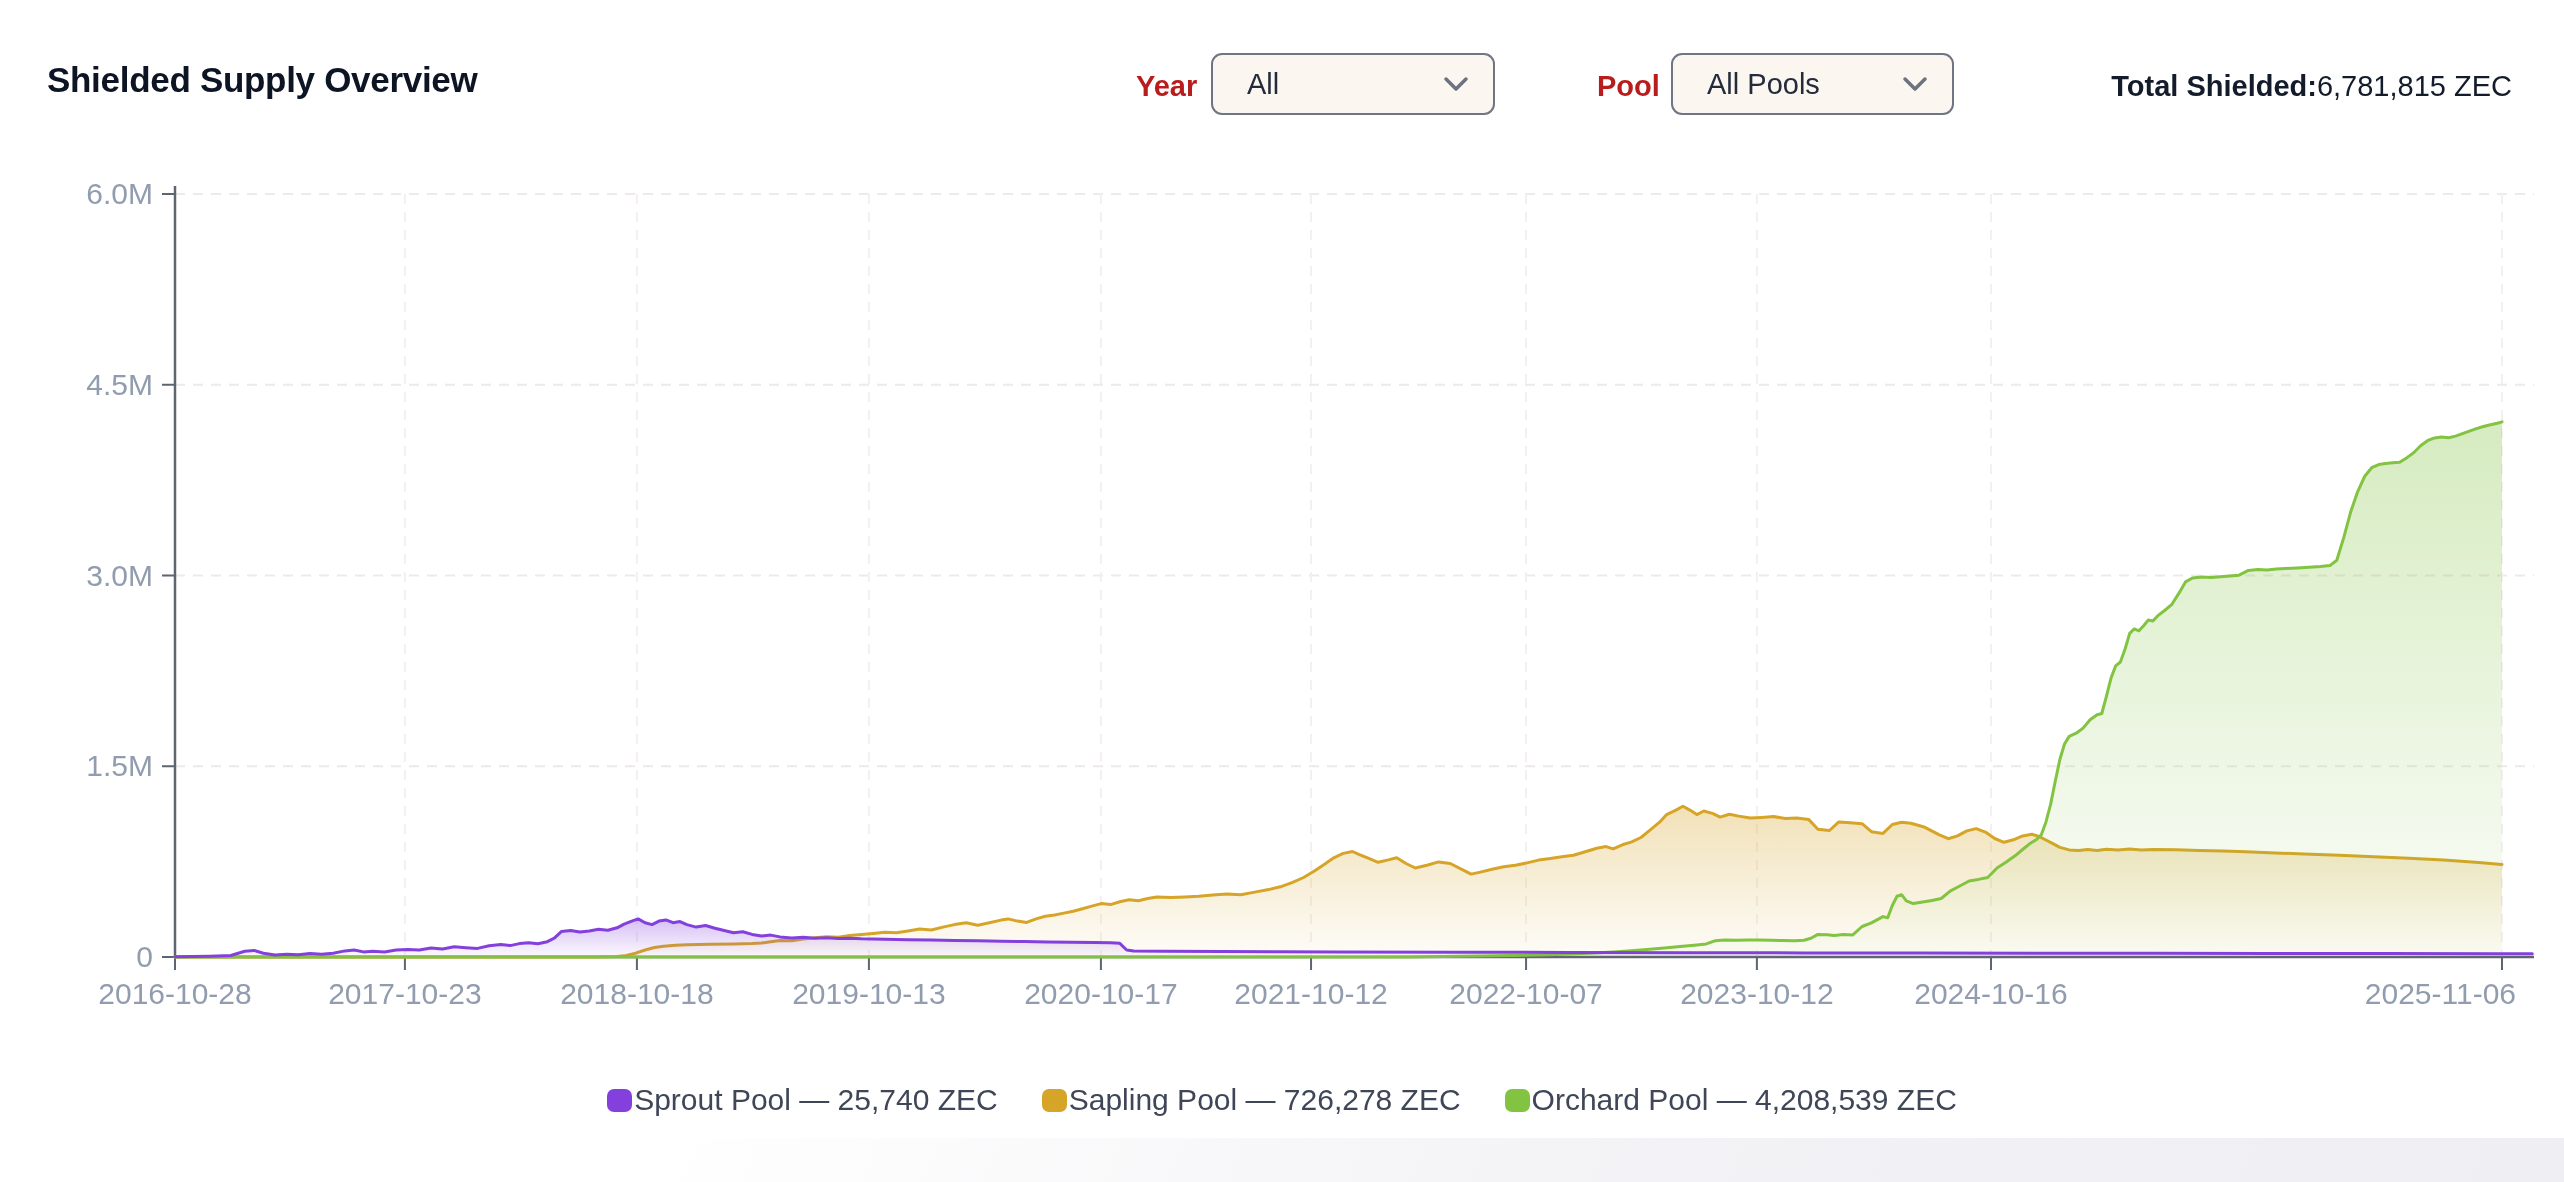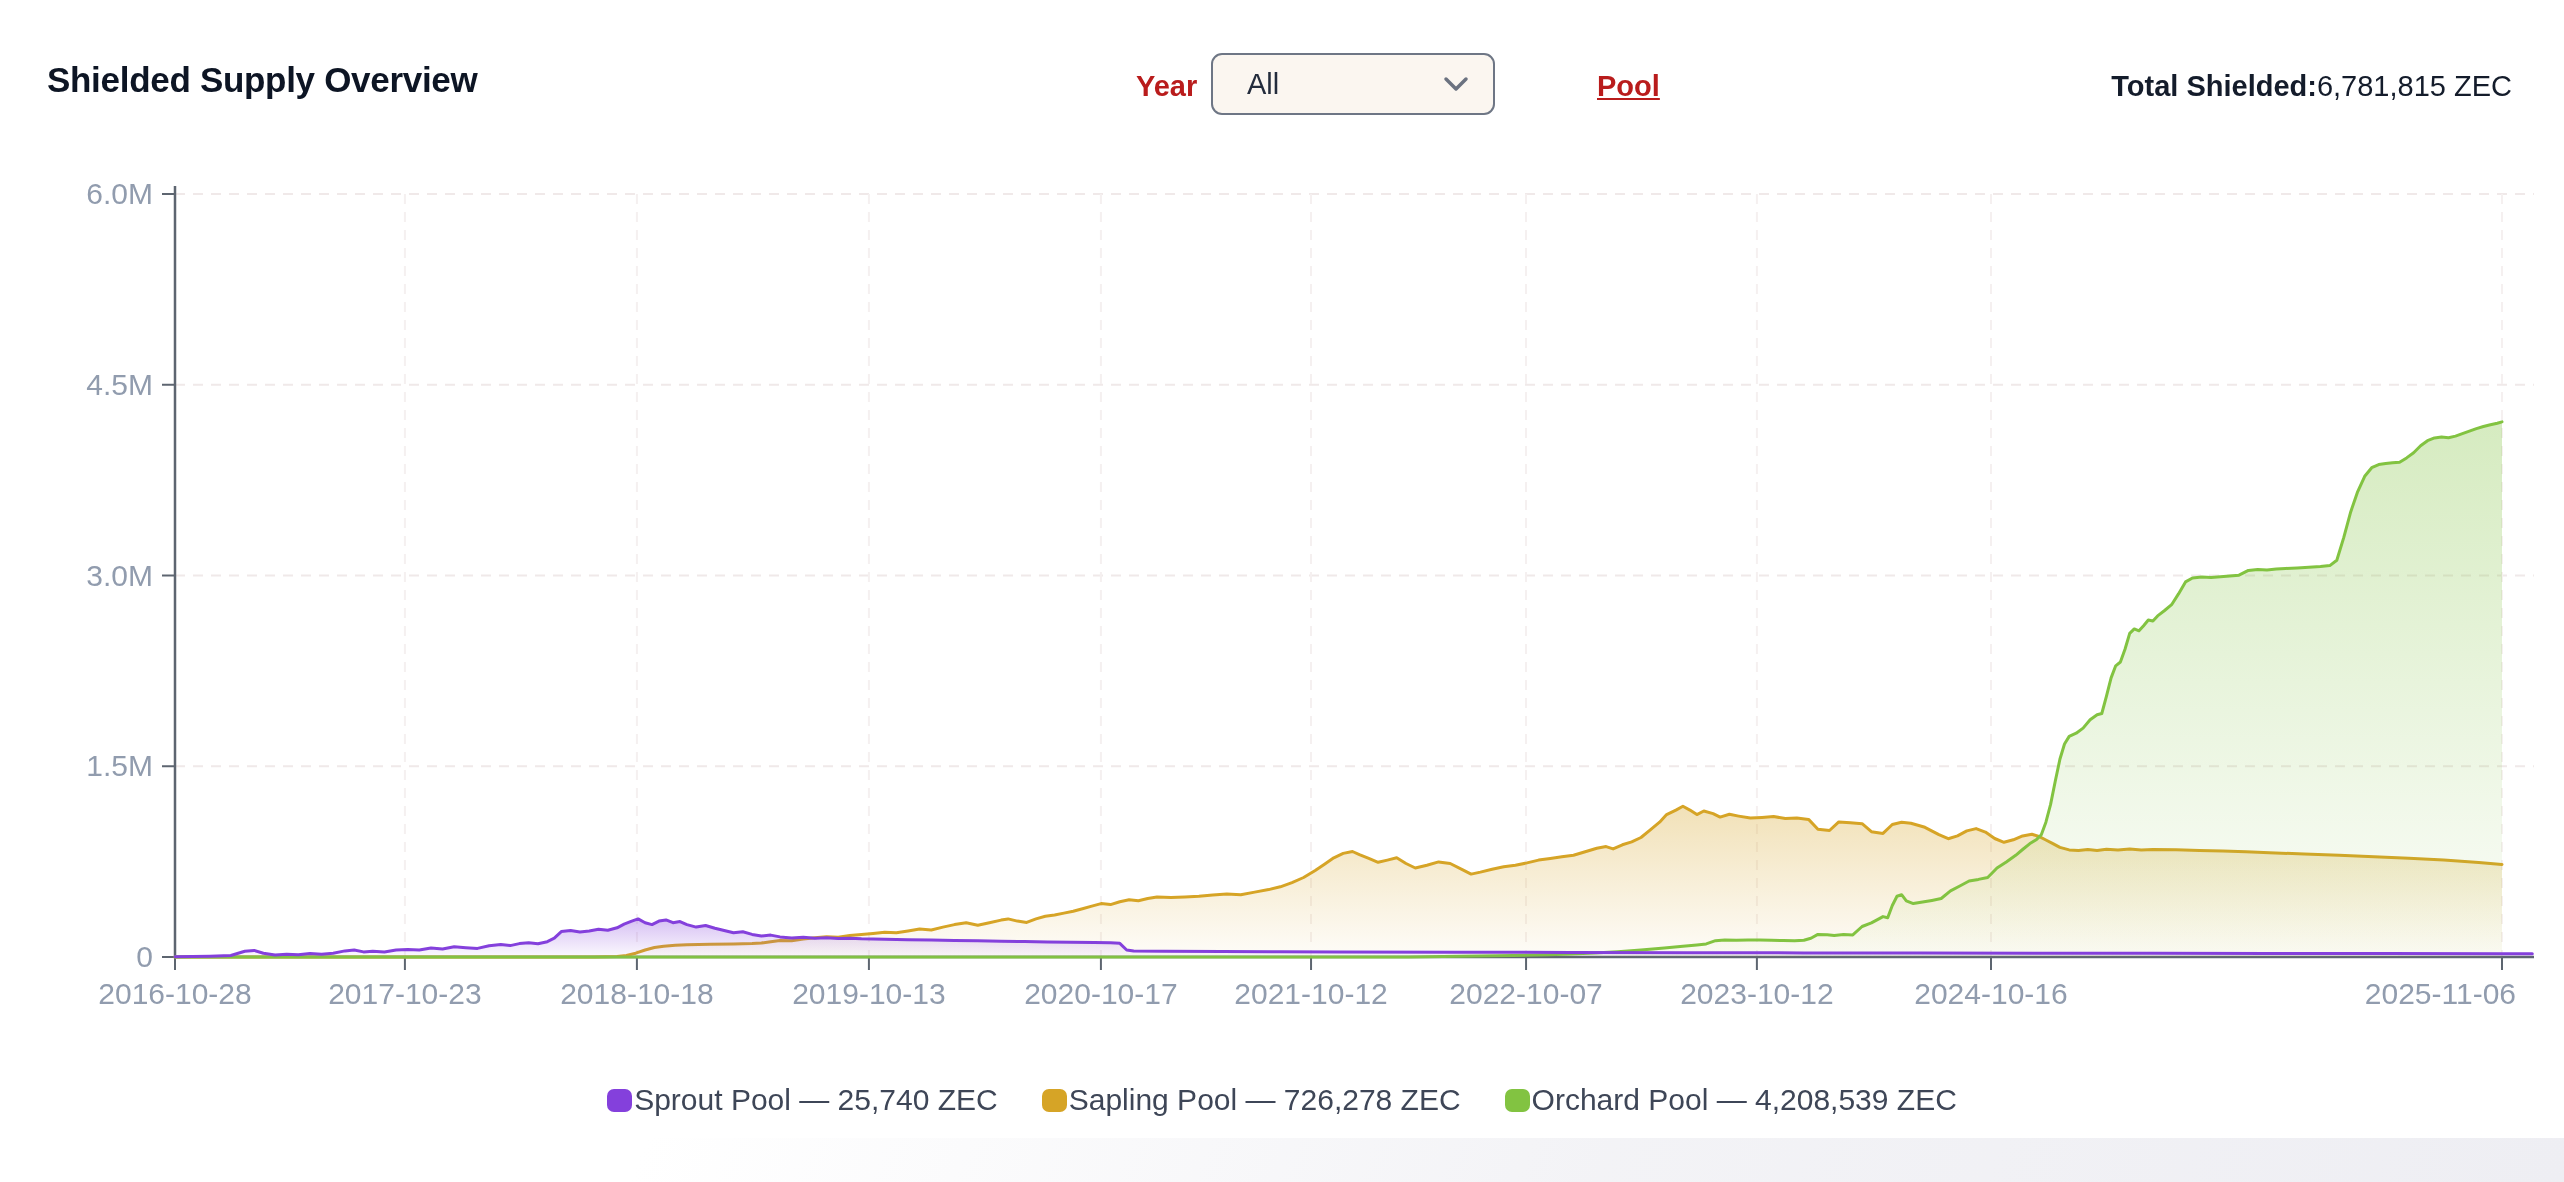--- a/index.html
+++ b/index.html
@@ -6,21 +6,21 @@
   .screen{
     position:relative;width:2564px;height:1182px;background:#ffffff;overflow:hidden;
     font-family:"Liberation Sans",sans-serif;color:#10192a;
   }
   .page-title{
     position:absolute;left:47px;top:60px;font-size:35px;font-weight:700;
     letter-spacing:-0.3px;color:#0d1524;text-align:right;
   }
   .ctl-label{position:absolute;top:70px;font-size:29px;font-weight:700;color:#b91c1c;}
   .ctl-label.year{left:1136px;}
-  .ctl-label.pool{left:1597px;text-decoration:underline;}
+  .ctl-label.pool{left:1597px;}
   .select{
     position:absolute;top:53px;height:62px;box-sizing:border-box;
     border:2px solid #6e7685;border-radius:11px;background:#fbf6f0;
     display:flex;align-items:center;justify-content:space-between;
     padding:0 24px 0 34px;font-size:29px;color:#242c3c;cursor:pointer;
   }
   .select.year{left:1211px;width:284px;}
   .select.pool{left:1671px;width:283px;}
   .total-wrap{
     position:absolute;top:70px;right:52px;font-size:29px;color:#141c2b;white-space:nowrap;
@@ -52,20 +52,26 @@
 
   <div class="ctl-label year">Year</div>
   <div class="select year">
     <span>All</span>
     <svg class="chevron" width="26" height="16" viewBox="0 0 26 16">
       <polyline points="3,3 13,13 23,3" fill="none" stroke="#6b7280" stroke-width="3.5" stroke-linecap="round" stroke-linejoin="round"></polyline>
     </svg>
   </div>
 
   <div class="ctl-label pool">Pool</div>
+  <div class="select pool">
+    <span>All Pools</span>
+    <svg class="chevron" width="26" height="16" viewBox="0 0 26 16">
+      <polyline points="3,3 13,13 23,3" fill="none" stroke="#6b7280" stroke-width="3.5" stroke-linecap="round" stroke-linejoin="round"></polyline>
+    </svg>
+  </div>
 
   <div class="total-wrap">
     <span class="lbl">Total Shielded:</span><span class="val">6,781,815 ZEC</span>
   </div>
 
   <div class="chart-canvas">
     <svg id="chart-svg" width="2564" height="1182" viewBox="0 0 2564 1182">
         <defs>
           <linearGradient id="grad0" x1="0" y1="0" x2="0" y2="1">
             <stop offset="0%" stop-color="#d6a426" stop-opacity="0.33"></stop>

